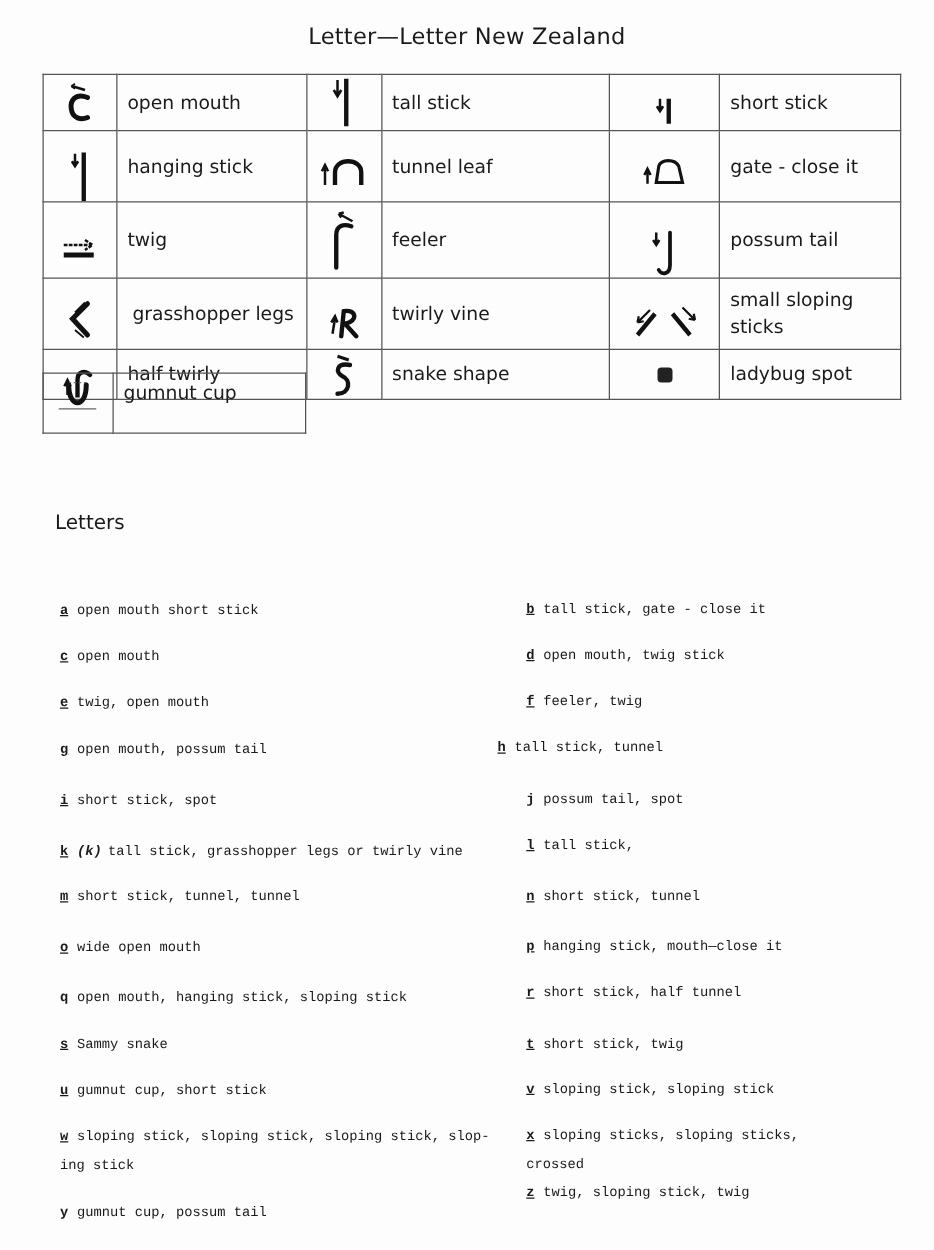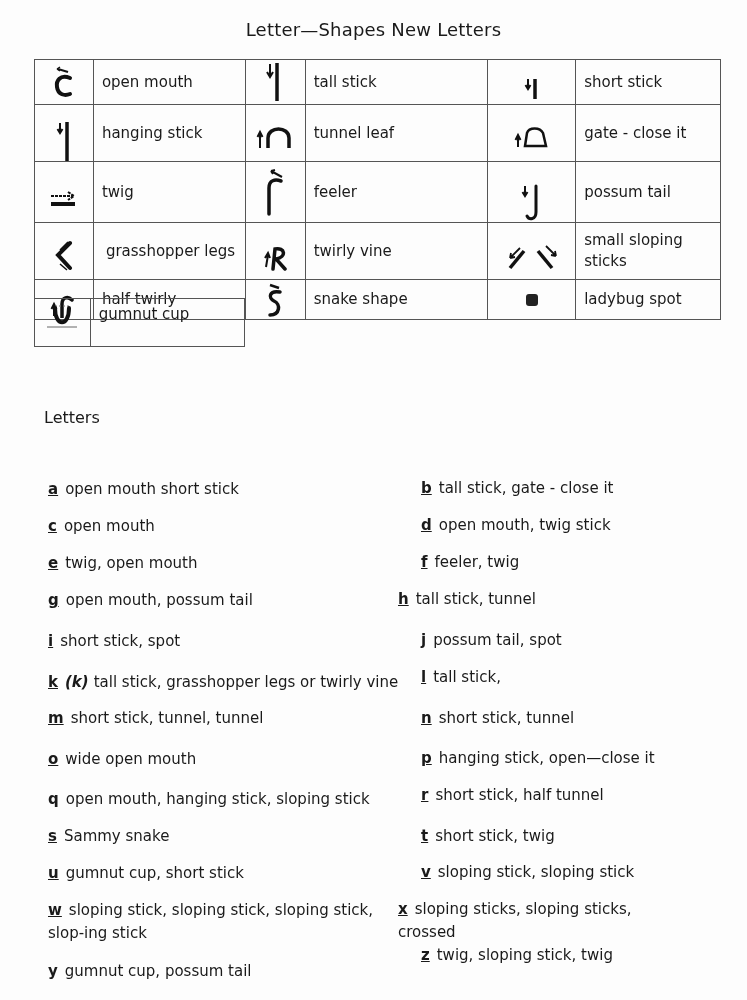--- a/index.html
+++ b/index.html
@@ -59,41 +59,42 @@
     }
     .ic svg { display: block; }
     .section-title {
       position: absolute;
       left: 44px;
       top: 408px;
       font-size: 16px;
     }
     .letter-item {
       position: absolute;
-      font-size: 15px;
+      font-size: 11px;
       line-height: 23px;
       white-space: nowrap;
+      font-family: Liberation Mono, monospace;
     }
     .letter-item .ltr {
       font-weight: bold;
       text-decoration: underline;
       margin-right: 7px;
     }
     .letter-item .ltr.nou { text-decoration: none; }
     .letter-item .alt {
       font-weight: bold;
       font-style: italic;
       margin-right: 5px;
     }
     .wrap { white-space: normal; }
   </style>
 </head>
 <body>
 
-<div class="page-title">Letter—Shapes  New Letters</div>
+<div class="page-title">Letter—Letter  New Zealand</div>
 
 <table class="shapes" id="main-table">
   <colgroup>
     <col style="width:59px">
       <col style="width:152px">
     <col style="width:60px">
       <col style="width:183px">
     <col style="width:88px">
       <col style="width:145px">
   </colgroup>
@@ -331,29 +332,29 @@
 <div class="letter-item" style="left:421px;top:629px">
   <span class="ltr nou">j</span><span>possum tail, spot</span>
 </div>
 <div class="letter-item" style="left:421px;top:666px">
   <span class="ltr">l</span><span>tall stick,</span>
 </div>
 <div class="letter-item" style="left:421px;top:707px">
   <span class="ltr">n</span><span>short stick, tunnel</span>
 </div>
 <div class="letter-item" style="left:421px;top:747px">
-  <span class="ltr">p</span><span>hanging stick, open—close it</span>
+  <span class="ltr">p</span><span>hanging stick, mouth—close it</span>
 </div>
 <div class="letter-item" style="left:421px;top:784px">
   <span class="ltr">r</span><span>short stick, half tunnel</span>
 </div>
 <div class="letter-item" style="left:421px;top:825px">
   <span class="ltr">t</span><span>short stick, twig</span>
 </div>
 <div class="letter-item" style="left:421px;top:861px">
   <span class="ltr">v</span><span>sloping stick, sloping stick</span>
 </div>
-<div class="letter-item wrap" style="left:398px;top:898px;width:255px">
+<div class="letter-item wrap" style="left:421px;top:898px;width:255px">
   <span class="ltr">x</span><span>sloping sticks, sloping sticks, crossed</span>
 </div>
 <div class="letter-item" style="left:421px;top:944px">
   <span class="ltr">z</span><span>twig, sloping stick, twig</span>
 </div>
 
 </body></html>

